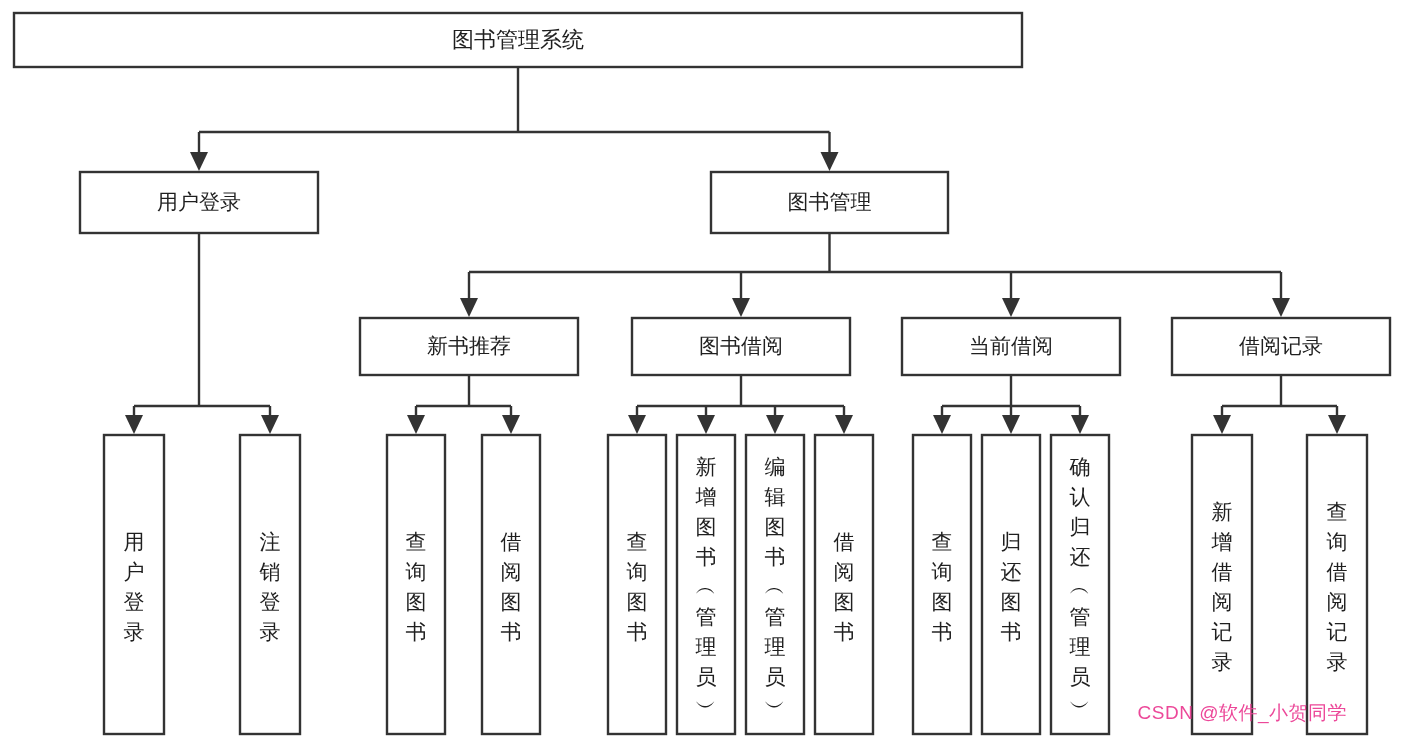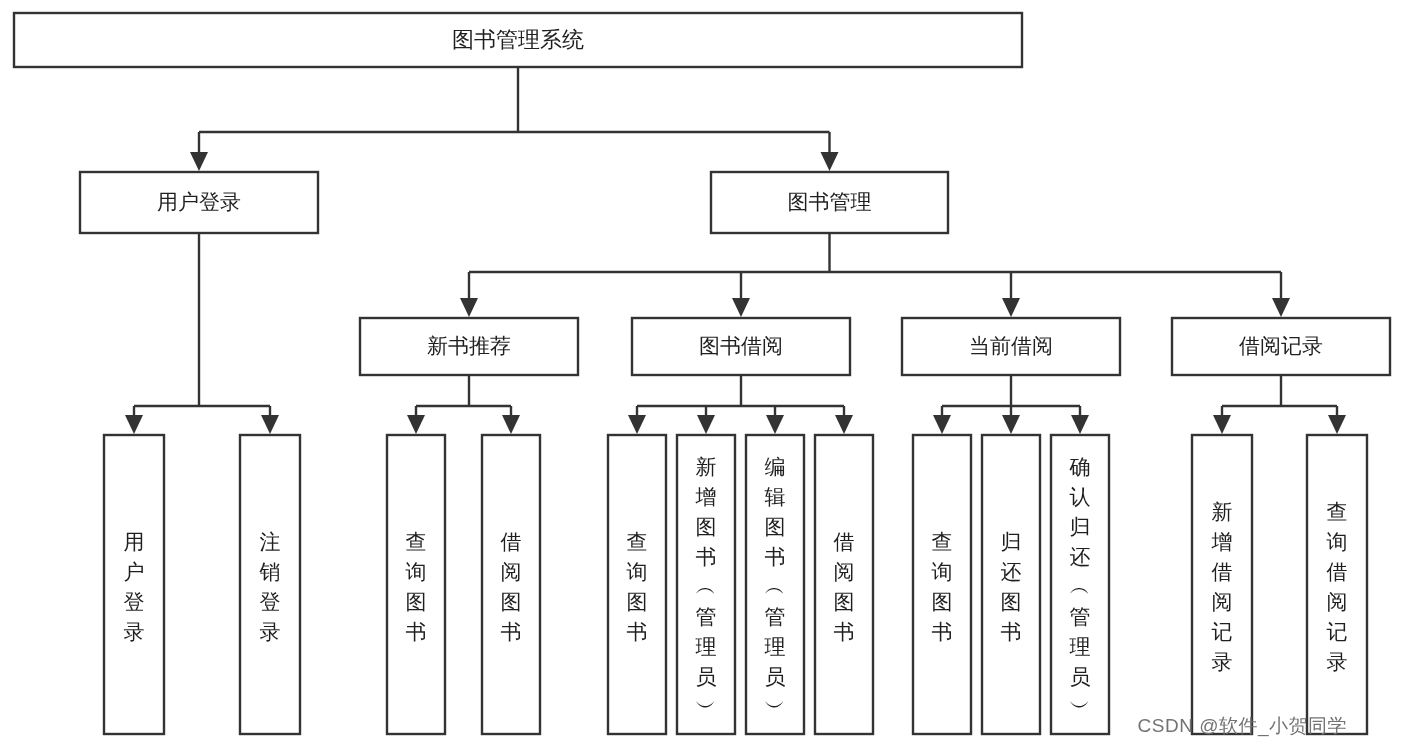--- a/index.html
+++ b/index.html
@@ -34,22 +34,22 @@
   .node-label-root{font-size:22px;}
   .leaf-label{
     fill:#1f1f1f;
     font-family:"Liberation Sans","DejaVu Sans",sans-serif;
     font-size:21px;
     text-anchor:middle;
   }
   .watermark{
     position:absolute;
     right:10px;
-    bottom:8px;
-    color:#737373;
+    bottom:21px;
+    color:#ec4899;
     font-size:19px;
     font-family:"Liberation Sans","DejaVu Sans",sans-serif;
     letter-spacing:0.5px;
     white-space:nowrap;
     pointer-events:none;
   }
 </style>
 </head>
 <body>
 

